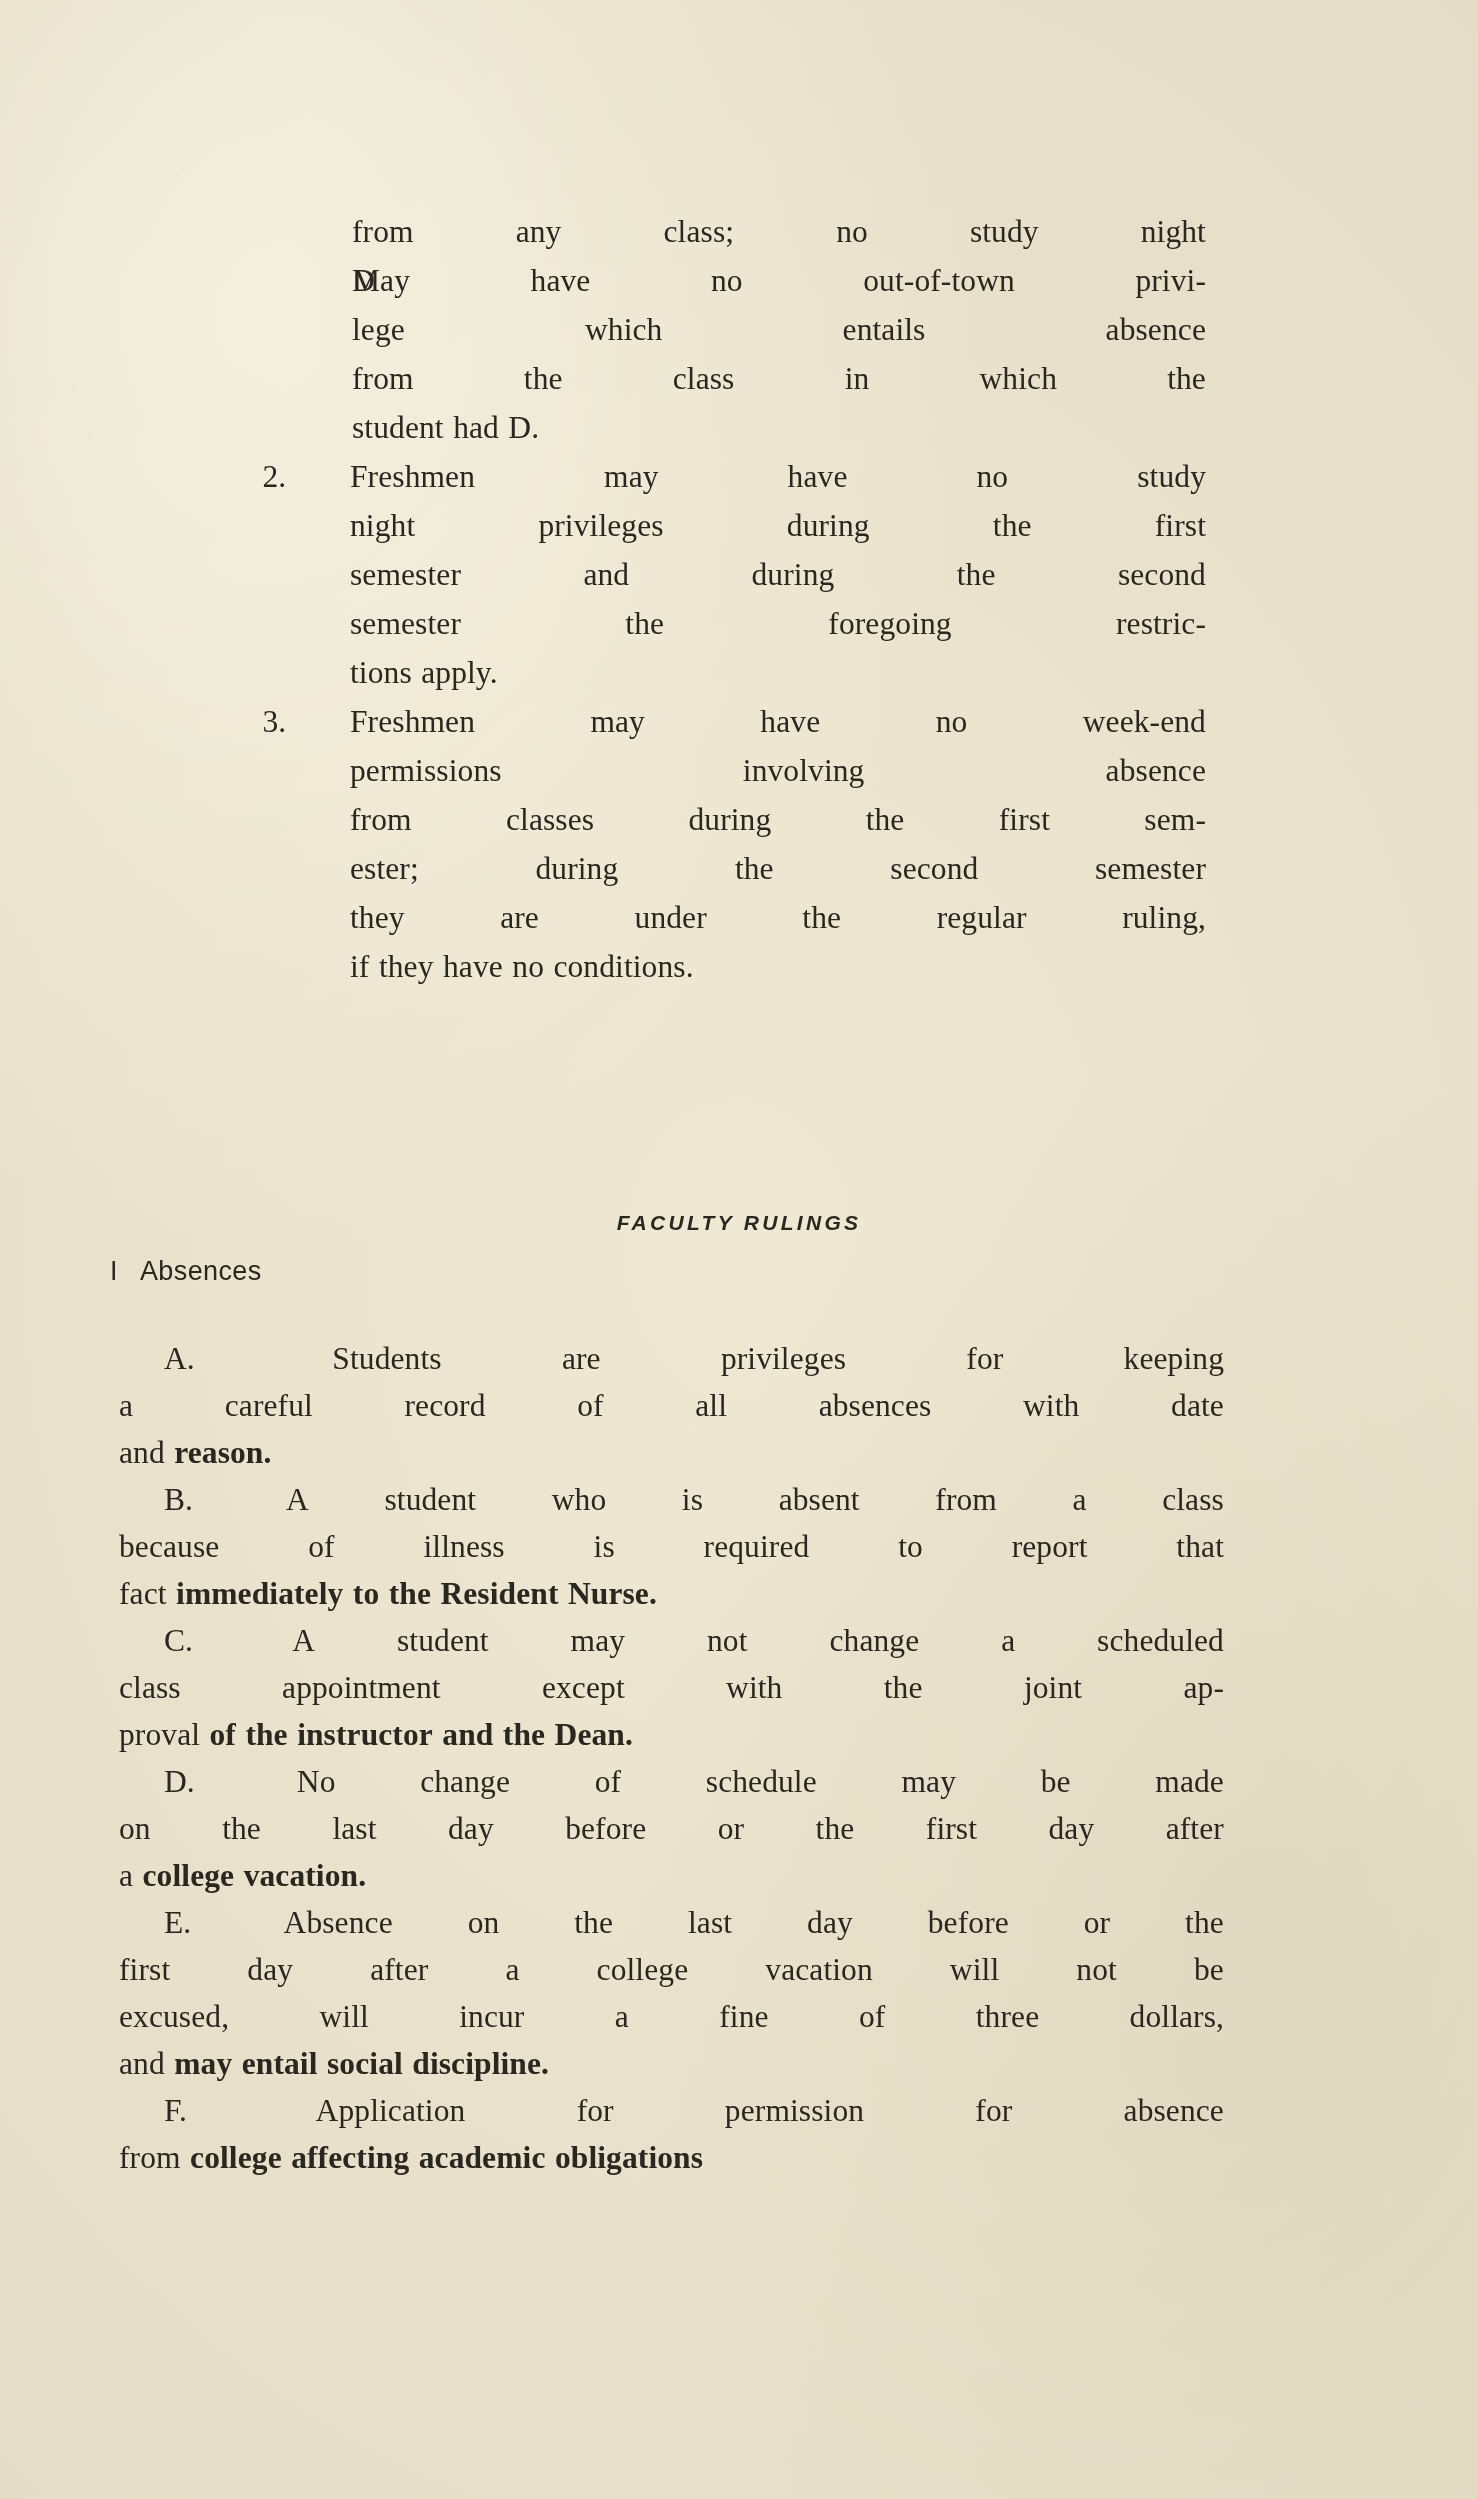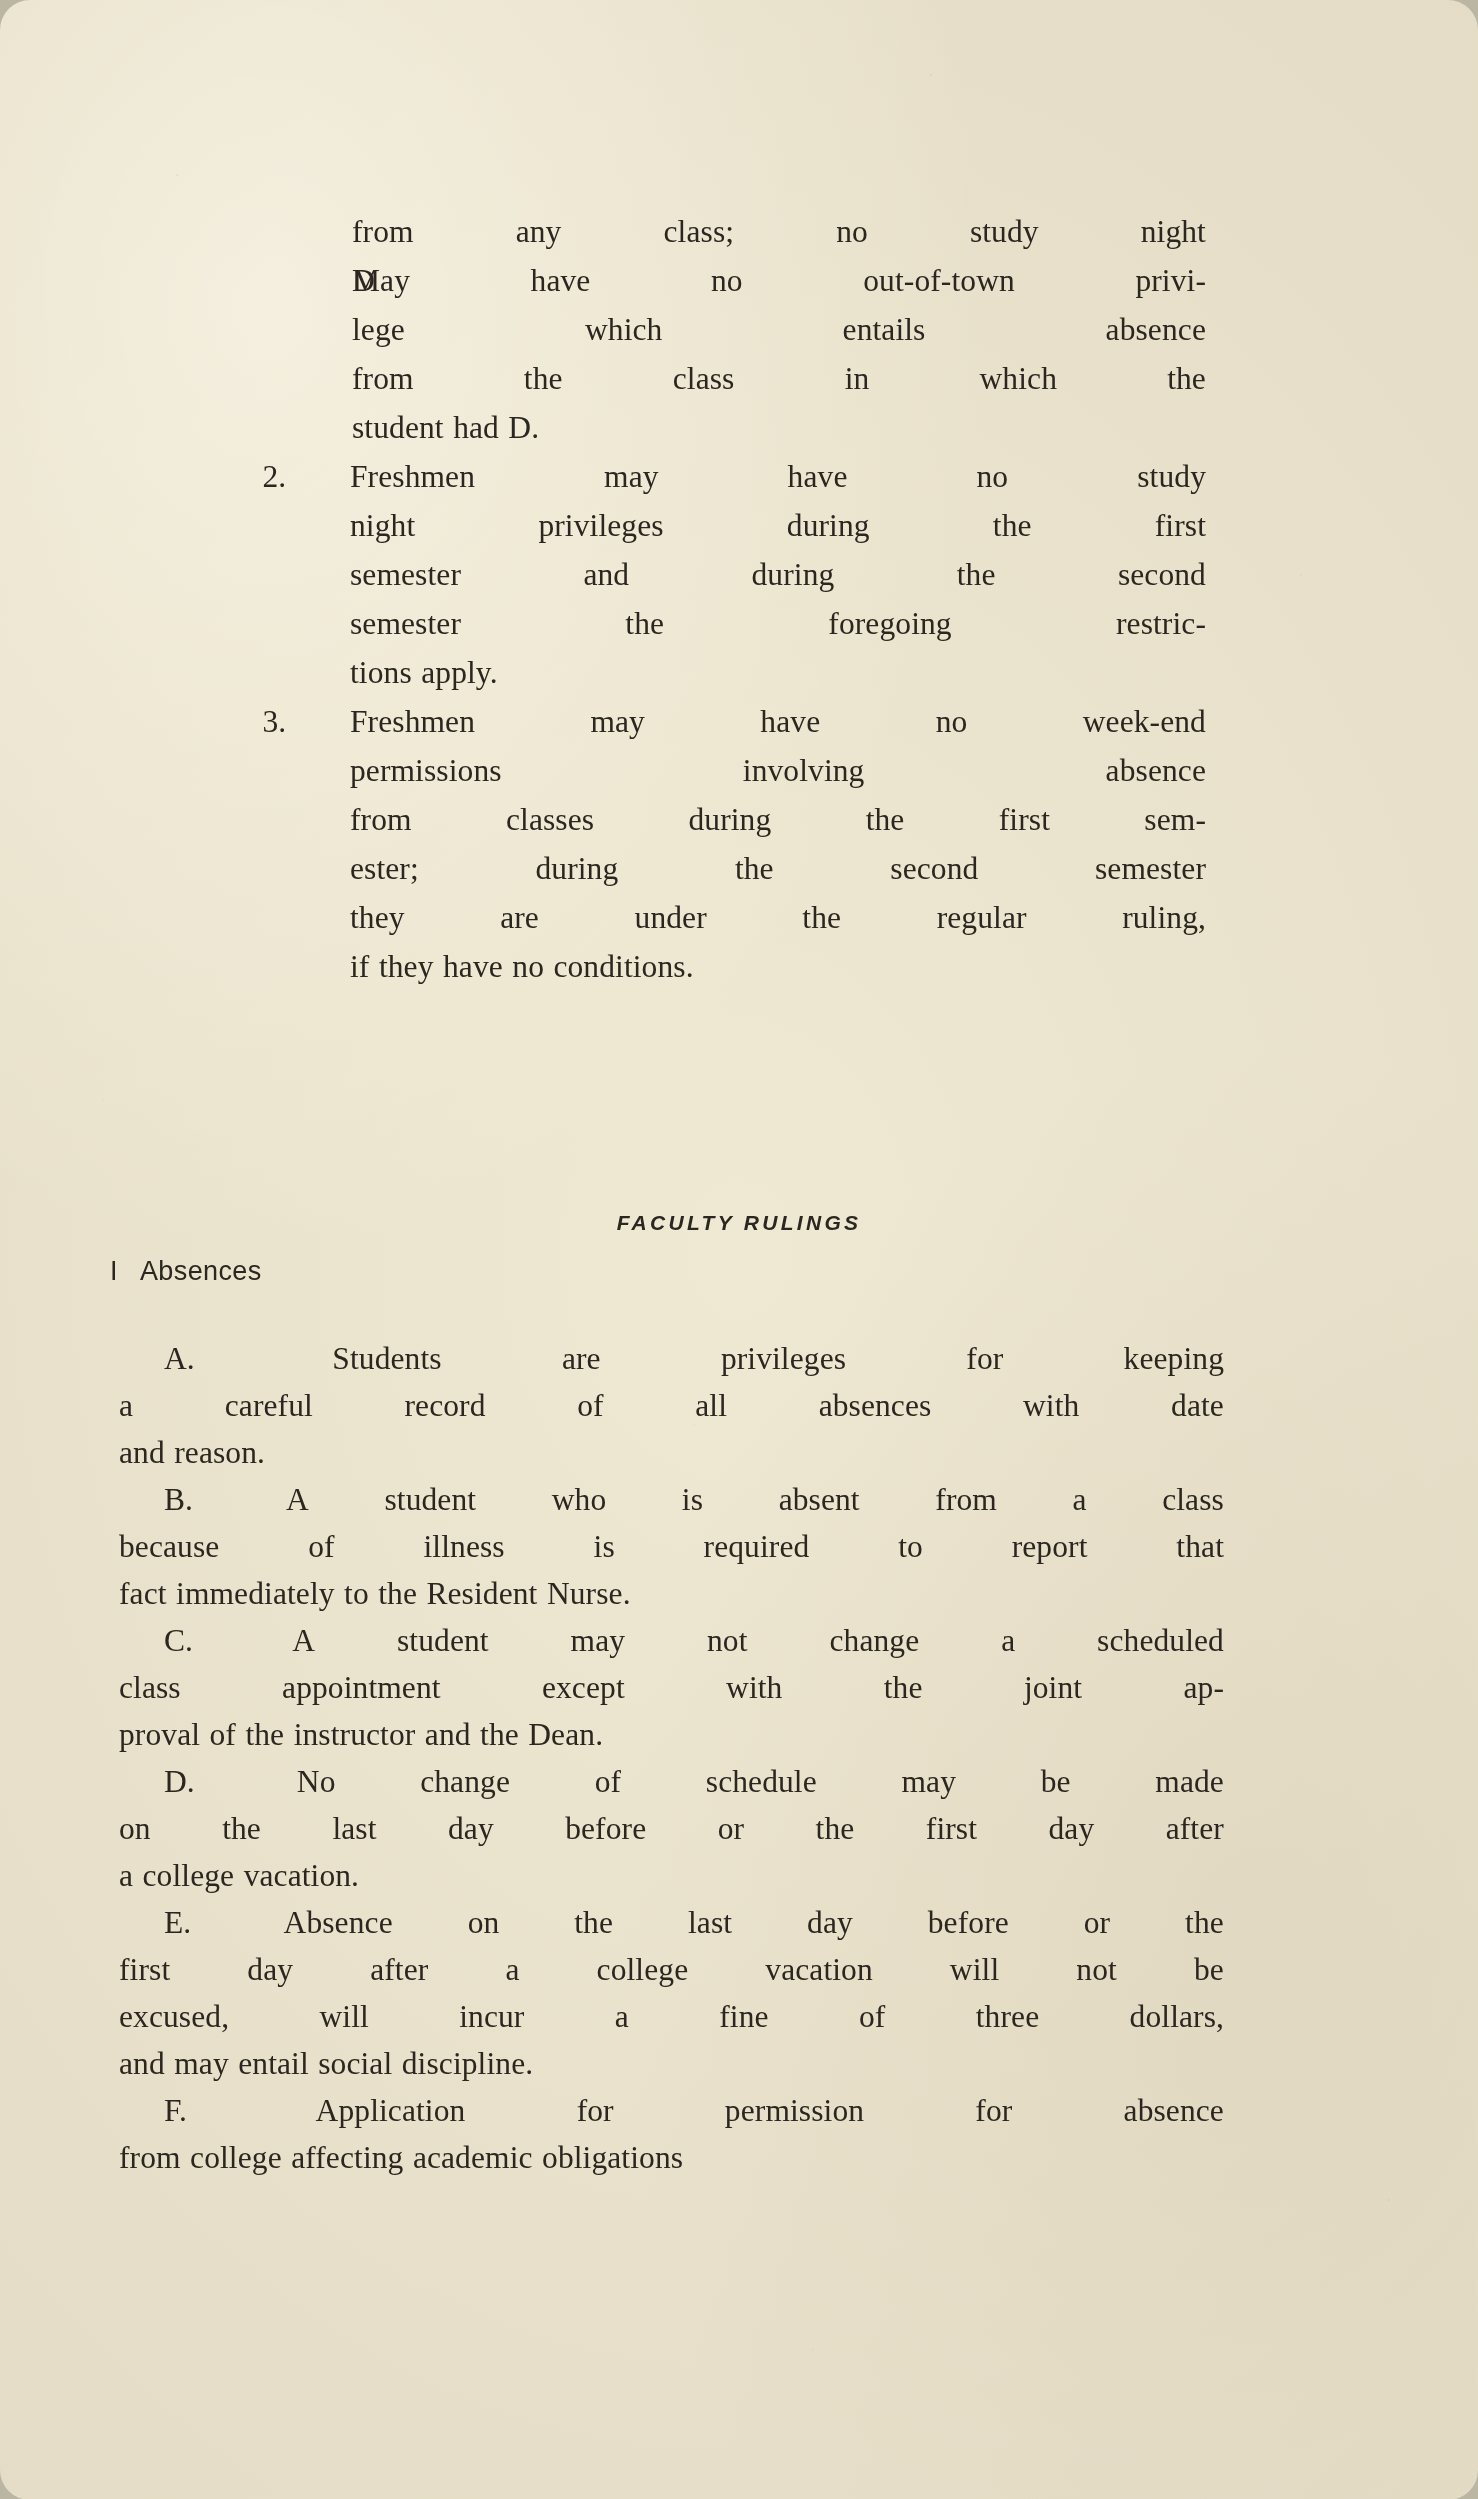--- a/index.html
+++ b/index.html
@@ -15,21 +15,20 @@
     margin: 0 auto;
     background: #EFE8D2;
     overflow: hidden;
     font-family: "Liberation Serif", "DejaVu Serif", serif;
     color: #2b2620;
     
     background-image:
       radial-gradient(ellipse 70% 55% at 18% 12%, rgba(255,252,240,0.55), rgba(255,252,240,0) 70%),
       radial-gradient(ellipse 60% 50% at 85% 78%, rgba(214,204,180,0.40), rgba(214,204,180,0) 72%),
       radial-gradient(ellipse 90% 70% at 50% 50%, rgba(238,231,210,0.0), rgba(199,189,165,0.30) 100%);
-    border-radius: 30px;
   }
   
   .grain {
     position: absolute;
     inset: 0;
     pointer-events: none;
     opacity: .30;
     background-image:
       radial-gradient(circle at 12% 7%, rgba(120,105,80,.30) 0 0.9px, transparent 1.2px),
       radial-gradient(circle at 63% 3%, rgba(120,105,80,.24) 0 0.8px, transparent 1.1px),
@@ -110,21 +109,21 @@
   .bln {
     display: flex;
     font-size: 31.5px;
     line-height: 47px;
     letter-spacing: 0.1px;
     white-space: nowrap;
     justify-content: space-between;
   }
   .bln.indent { padding-left: 45px; }
   .bln.last   { justify-content: flex-start; }
-  .bln.last > span + span { margin-left: .30em; }
+  .bln.last > span + span { margin-left: .30em; font-weight: bold; }
 
   
   .label-gap { margin-right: .55em; }
 
   
   .folio {
     position: absolute;
     left: 0;
     right: 0;
     top: 2285px;

